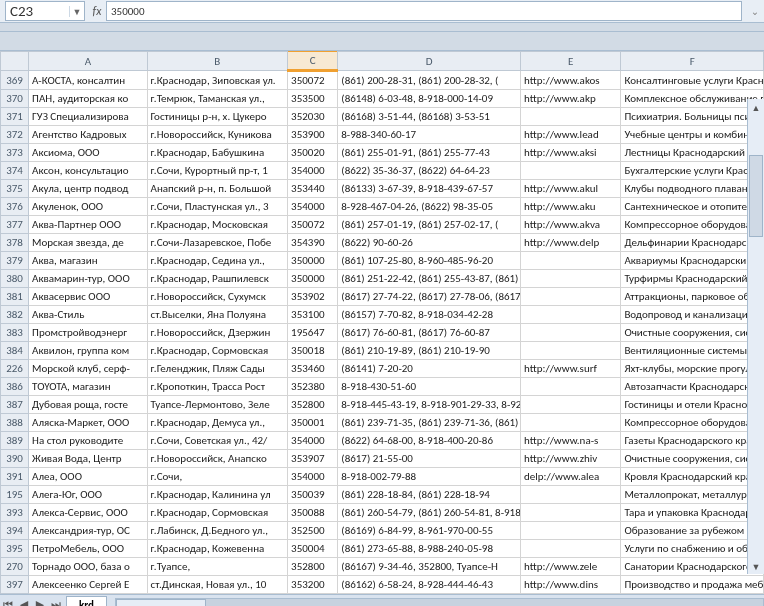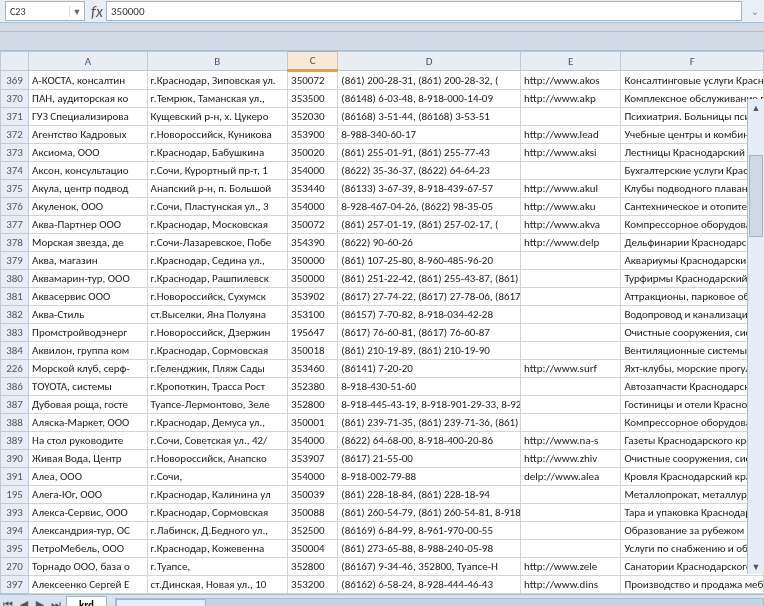--- a/index.html
+++ b/index.html
@@ -1,21 +1,21 @@
 <!DOCTYPE html>
 <html><head>
 <meta charset="utf-8">
 <style>
 html,body{margin:0;padding:0;font-family:Calibri,Arial,sans-serif;background:#d9e3ef;width:764px;height:606px;overflow:hidden;}
 
 .formula-bar{display:flex;align-items:center;background:#e8eef5;height:22px;border-bottom:1px solid #a9bdd1;font-size:12px;color:#333;}
 .namebox{width:78px;height:18px;border:1px solid #9fb4c9;background:#fff;margin:1px 3px 1px 5px;display:flex;align-items:center;}
-.namebox-text{flex:1;padding-left:4px;font-size:10px;}
+.namebox-text{flex:1;padding-left:4px;font-size:15px;}
 .namebox .dd{width:14px;text-align:center;color:#666;font-size:9px;border-left:1px solid #cdd9e5;}
-.fx{width:18px;text-align:center;font-style:italic;color:#555;font-size:16px;}
+.fx{width:18px;text-align:center;font-style:italic;color:#555;font-size:12px;}
 .formula-input{flex:1;height:18px;border:1px solid #9fb4c9;background:#fff;font-size:11px;padding-left:4px;display:flex;align-items:center;margin-right:4px;}
 .fb-expand{width:18px;text-align:center;color:#888;font-size:10px;}
 
 .strip{height:8px;background:#d2dbe5;border-bottom:1px solid #a9bdd1;}
 
 .margin-band{height:18px;background:#d2dbe5;border-bottom:1px solid #a9bdd1;}
 
 .grid{position:relative;background:#fff;width:764px;}
 table{border-collapse:collapse;width:100%;table-layout:fixed;font-size:11px;color:#222;}
 th,td{border:1px solid #d4d4d4;padding:0 3px;height:17px;overflow:hidden;white-space:nowrap;text-overflow:clip;text-align:left;vertical-align:middle;}
@@ -93,21 +93,21 @@
             <td>ПАН, аудиторская ко</td>
             <td>г.Темрюк, Таманская ул., </td>
             <td class="numC">353500</td>
             <td>(86148) 6-03-48, 8-918-000-14-09</td>
             <td>http://www.akp</td>
             <td>Комплексное обслуживание пр</td>
           </tr>
           <tr>
             <th class="row">371</th>
             <td>ГУЗ Специализирова</td>
-            <td>Кущевский р-н, х. Цукеро</td>
+            <td>Гостиницы р-н, х. Цукеро</td>
             <td class="numC">352030</td>
             <td>(86168) 3-51-44, (86168) 3-53-51</td>
             <td></td>
             <td>Психиатрия. Больницы психиатр</td>
           </tr>
           <tr>
             <th class="row">372</th>
             <td>Агентство Кадровых</td>
             <td>г.Новороссийск, Куникова</td>
             <td class="numC">353900</td>
@@ -227,21 +227,21 @@
             <th class="row">226</th>
             <td>Морской клуб, серф-</td>
             <td>г.Геленджик, Пляж Сады</td>
             <td class="numC">353460</td>
             <td>(86141) 7-20-20</td>
             <td>http://www.surf</td>
             <td>Яхт-клубы, морские прогулки, с</td>
           </tr>
           <tr>
             <th class="row">386</th>
-            <td>TOYOTA, системы</td>
+            <td>TOYOTA, магазин</td>
             <td>г.Кропоткин, Трасса Рост</td>
             <td class="numC">352380</td>
             <td>8-918-430-51-60</td>
             <td></td>
             <td>Автозапчасти Краснодарский к</td>
           </tr>
           <tr>
             <th class="row">387</th>
             <td>Дубовая роща, госте</td>
             <td>Туапсе-Лермонтово, Зеле</td>

